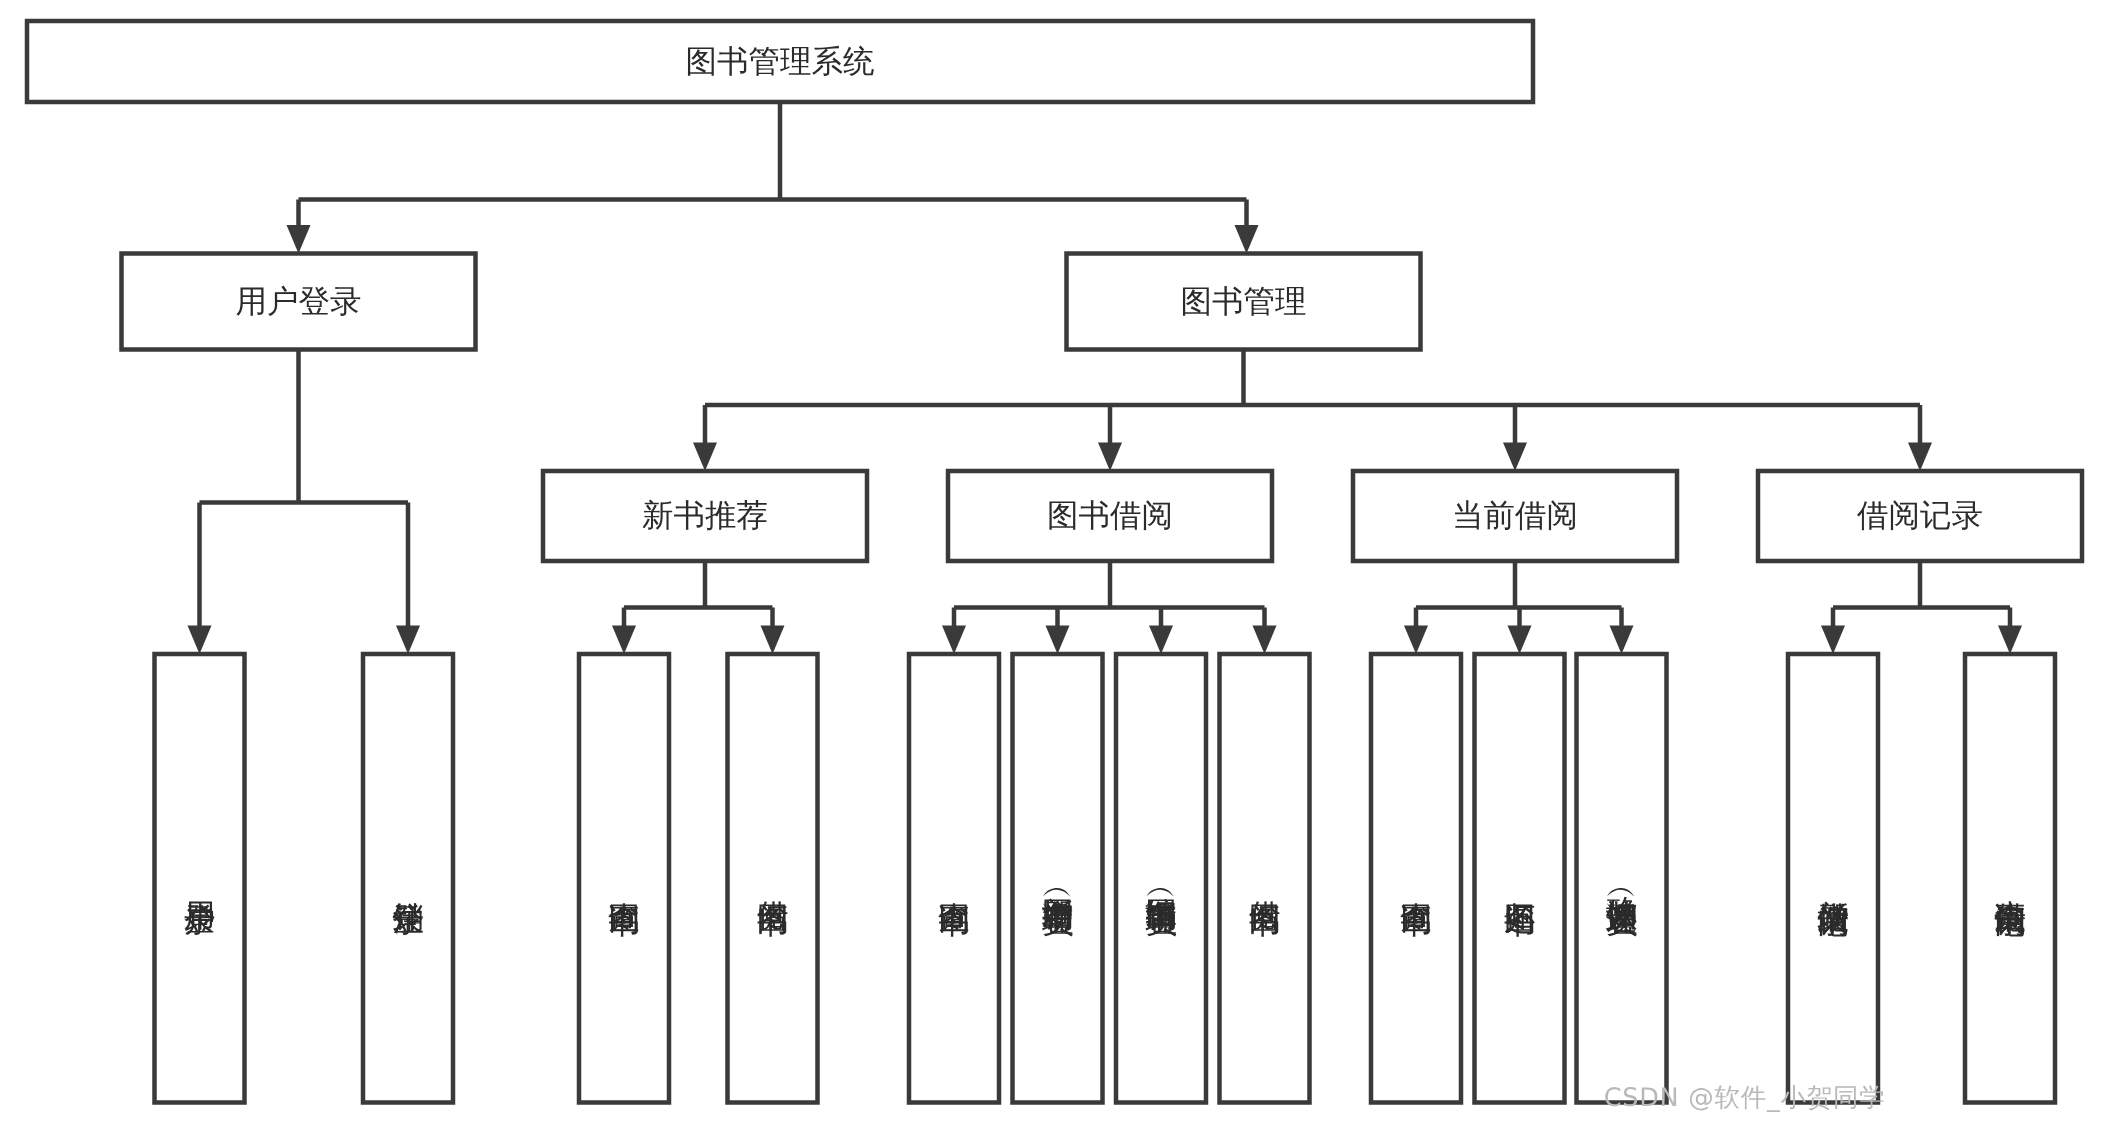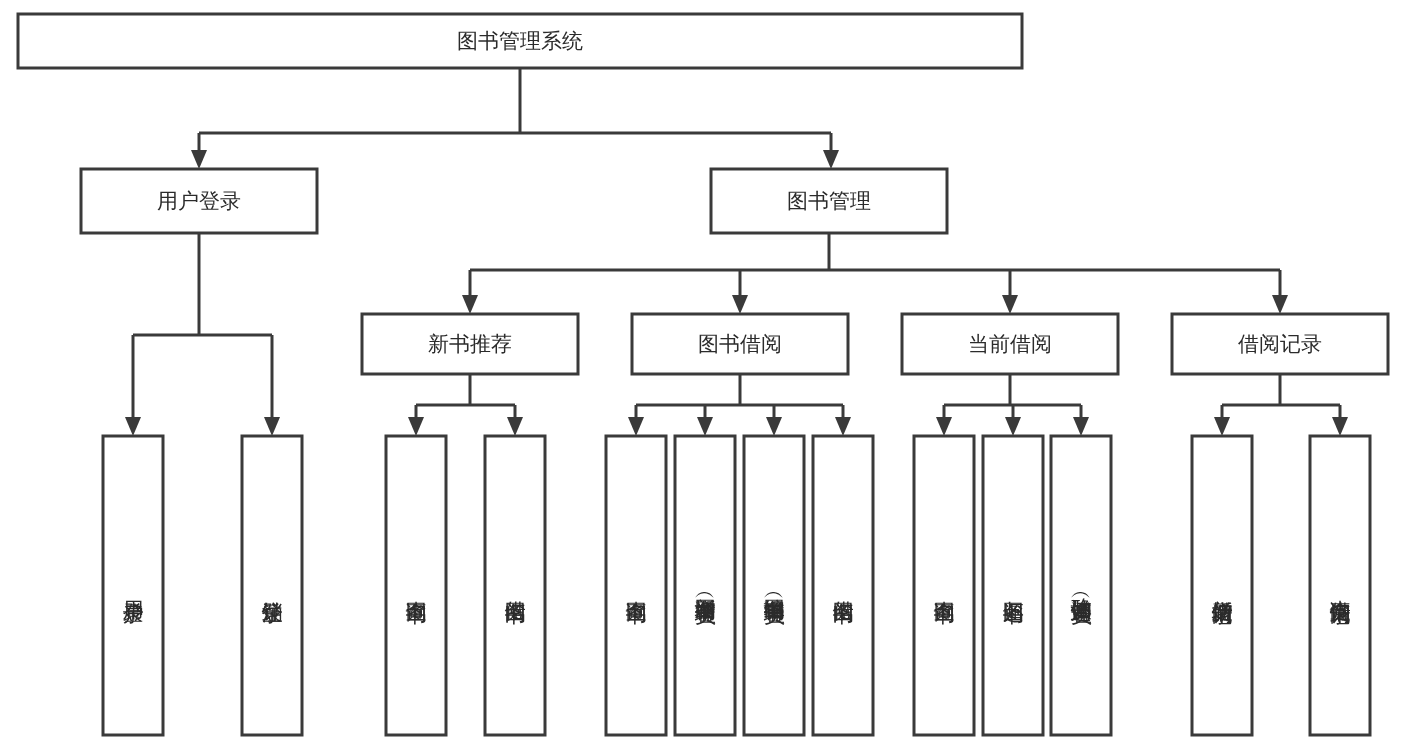--- a/index.html
+++ b/index.html
@@ -210,13 +210,14 @@
   <div class="node-label-v" style="left:606px; top:436px; width:60px; height:299px;">查询图书</div>
   <div class="node-label-v" style="left:675px; top:436px; width:60px; height:299px;">新增图书（管理员）</div>
   <div class="node-label-v" style="left:744px; top:436px; width:60px; height:299px;">编辑图书（管理员）</div>
   <div class="node-label-v" style="left:813px; top:436px; width:60px; height:299px;">借阅图书</div>
   <div class="node-label-v" style="left:914px; top:436px; width:60px; height:299px;">查询图书</div>
   <div class="node-label-v" style="left:983px; top:436px; width:60px; height:299px;">归还图书</div>
   <div class="node-label-v" style="left:1051px; top:436px; width:60px; height:299px;">确认归还（管理员）</div>
   <div class="node-label-v" style="left:1192px; top:436px; width:60px; height:299px;">新增借阅记录</div>
   <div class="node-label-v" style="left:1310px; top:436px; width:60px; height:299px;">查询借阅记录</div>
 
+  <div class="watermark">CSDN @软件_小贺同学</div>
 </div>
 
 </body></html>

